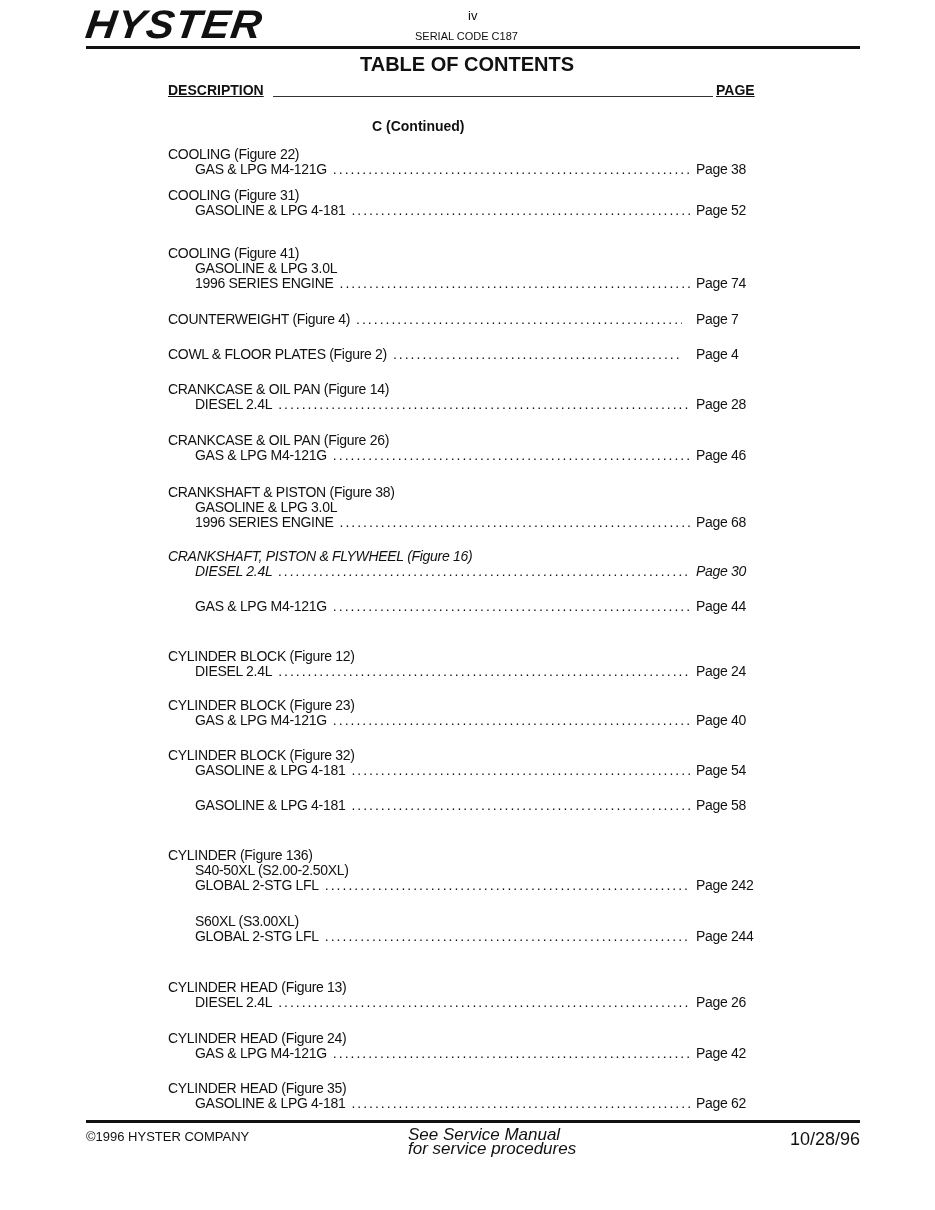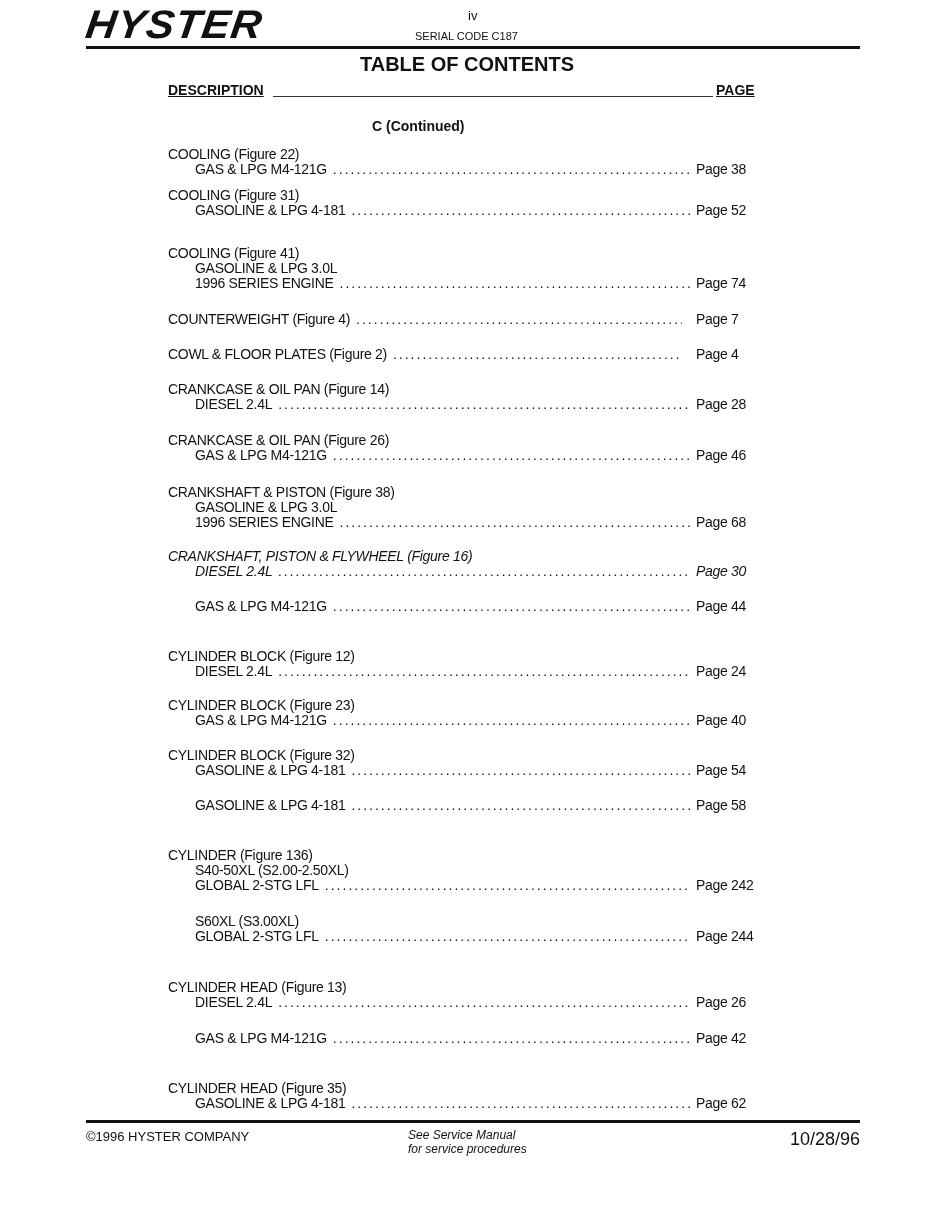--- a/index.html
+++ b/index.html
@@ -15,21 +15,21 @@
   .section{position:absolute;left:372px;top:118px;font-size:14px;font-weight:bold;}
   .entry{position:absolute;left:168px;width:592px;font-size:14px;line-height:15px;letter-spacing:-0.3px;}
   .entry .l{white-space:nowrap;}
   .entry .sub{padding-left:27px;}
   .row{display:flex;align-items:baseline;justify-content:space-between;}
   .row .txt{white-space:nowrap;}
   .row .dots{flex:1;overflow:hidden;white-space:nowrap;margin:0 6px;letter-spacing:2px;}
   .row .pg{white-space:nowrap;min-width:64px;text-align:left;}
   .rule-bot{position:absolute;left:86px;top:1120px;width:774px;height:3px;background:#111;}
   .copy{position:absolute;left:86px;top:1129px;font-size:13px;}
-  .note{position:absolute;left:408px;top:1128px;font-size:12px;font-style:italic;line-height:14px;}
+  .note{position:absolute;left:408px;top:1128px;font-size:17px;font-style:italic;line-height:14px;}
   .date{position:absolute;left:790px;top:1129px;font-size:18px;}
 </style>
 </head>
 <body>
 
 <div class="logo">HYSTER</div>
 <div class="pageno">iv</div>
 <div class="serial">SERIAL CODE C187</div>
 <div class="rule-top"></div>
 
@@ -169,20 +169,21 @@
     </div>
     <div class="entry" style="top: 980px;">
       <div class="l">CYLINDER HEAD (Figure 13)</div>
       <div class="row sub">
         <span class="txt">DIESEL 2.4L</span>
         <span class="dots">........................................................................................................................</span>
         <span class="pg">Page 26</span>
       </div>
     </div>
     <div class="entry" style="top: 1031px;">
+      <div class="l">CYLINDER HEAD (Figure 24)</div>
       <div class="row sub">
         <span class="txt">GAS &amp; LPG M4-121G</span>
         <span class="dots">........................................................................................................................</span>
         <span class="pg">Page 42</span>
       </div>
     </div>
     <div class="entry" style="top: 1081px;">
       <div class="l">CYLINDER HEAD (Figure 35)</div>
       <div class="row sub">
         <span class="txt">GASOLINE &amp; LPG 4-181</span>

